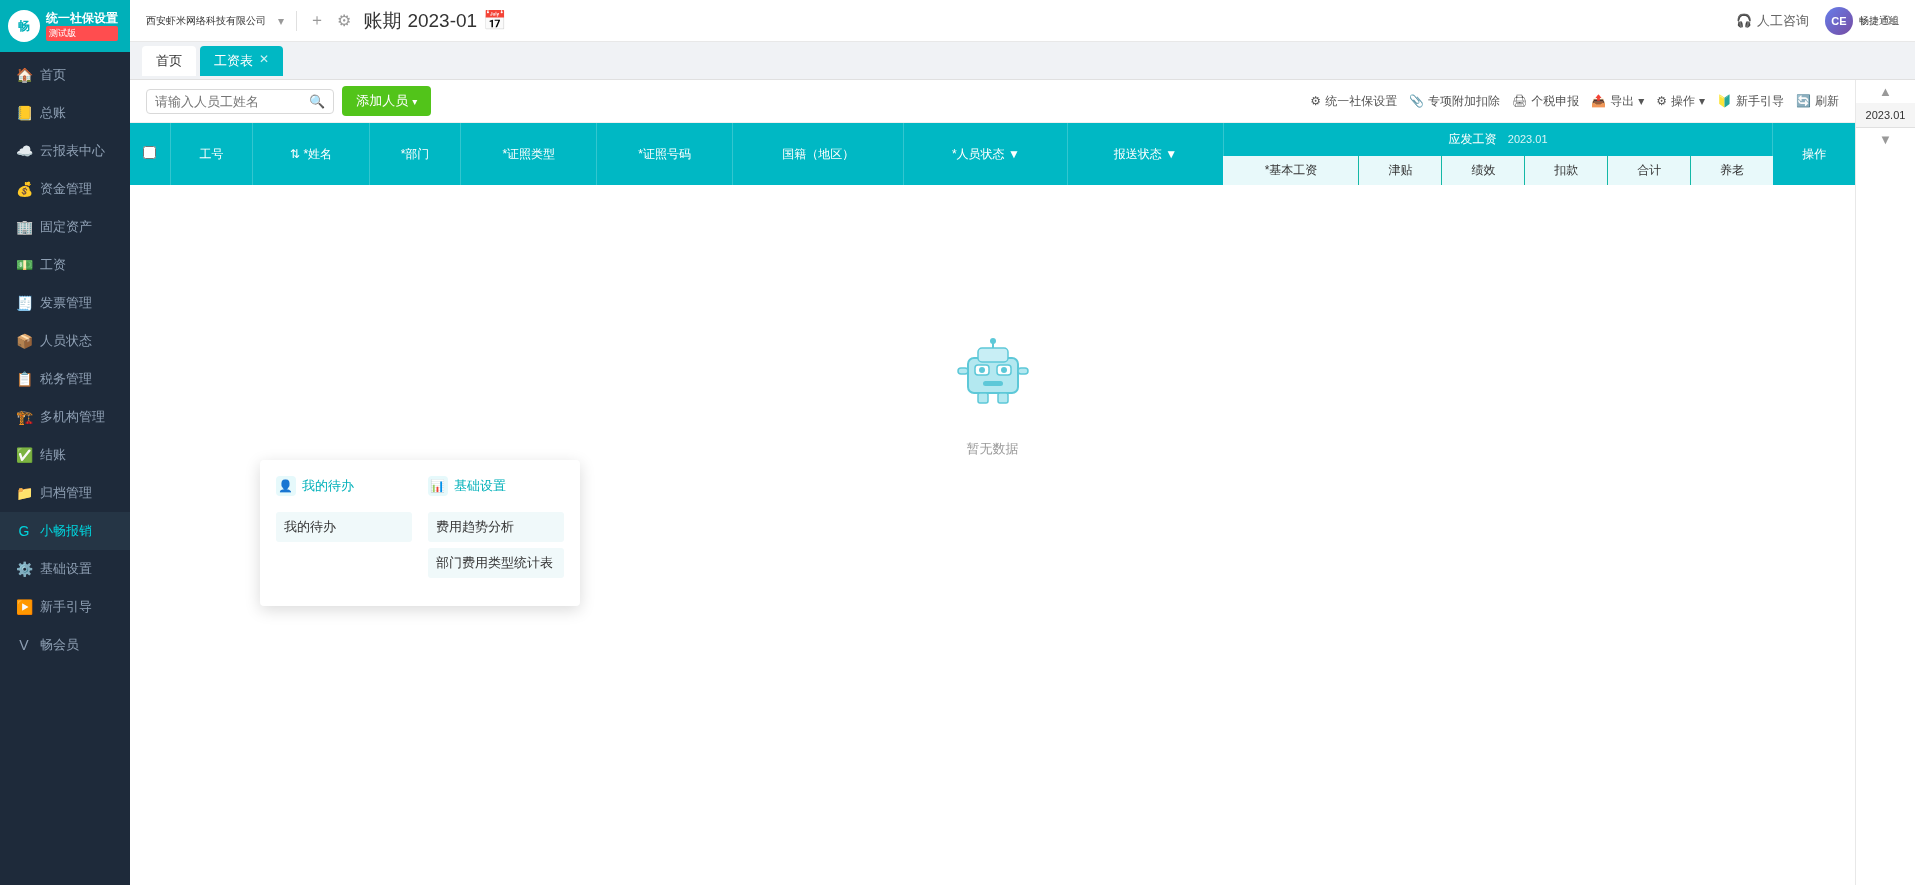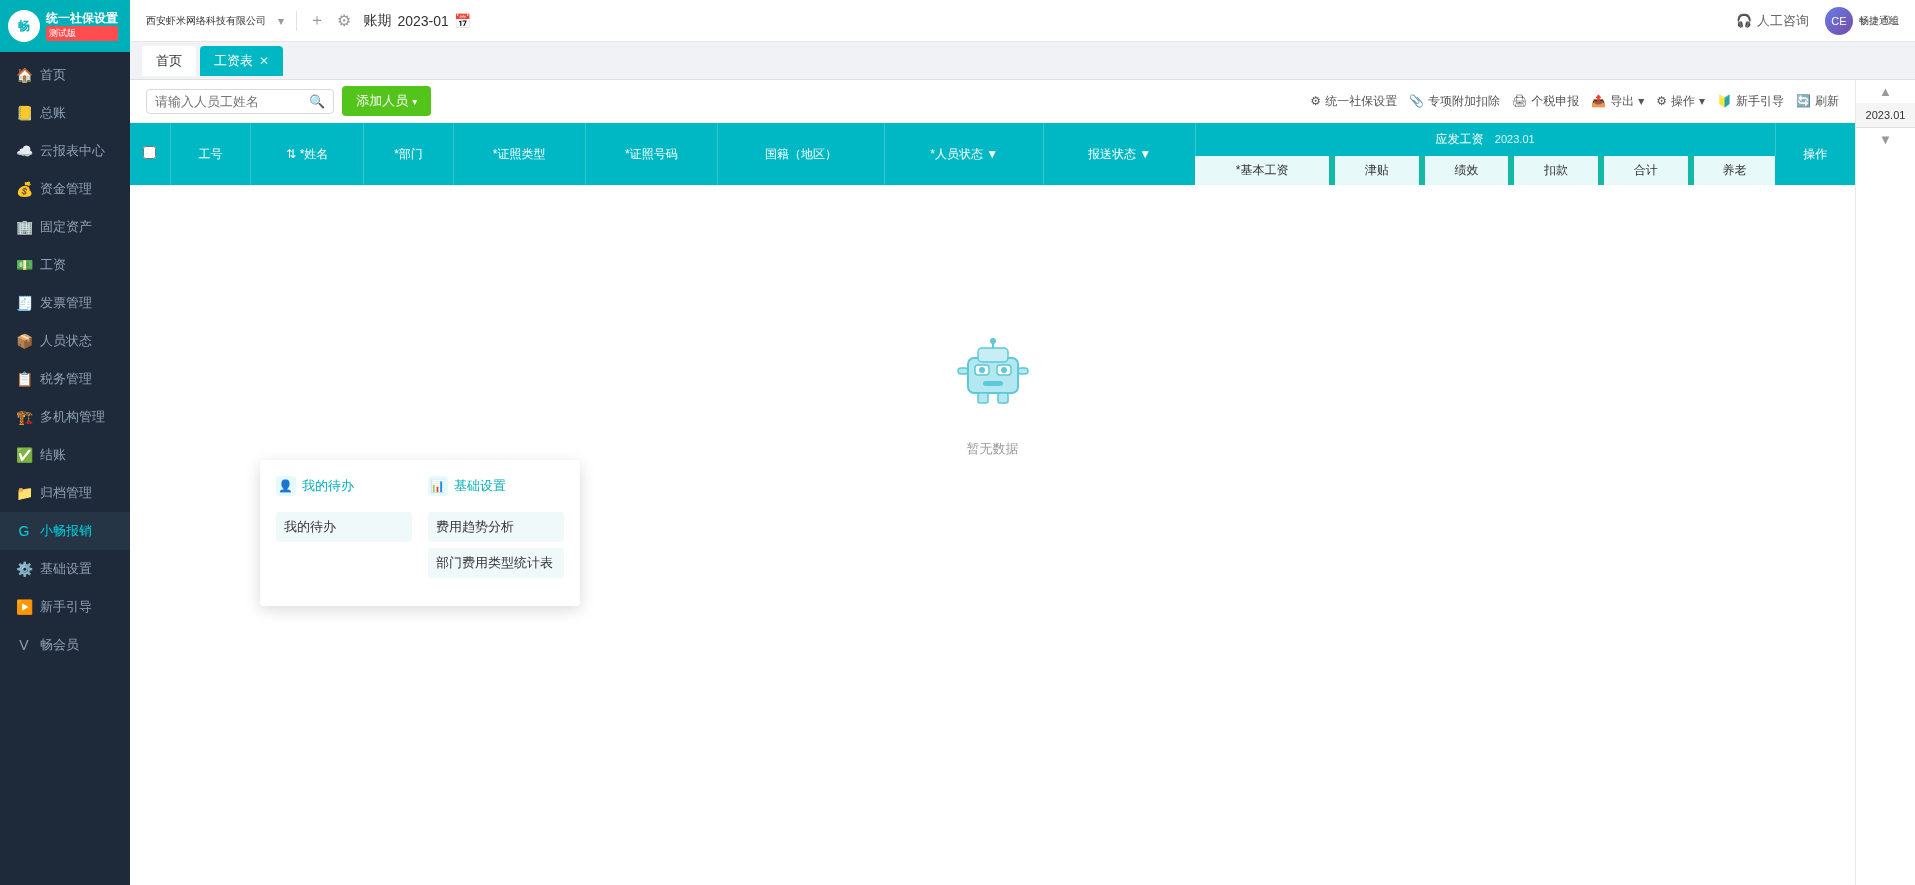--- a/index.html
+++ b/index.html
@@ -19,31 +19,31 @@
     
     .main { flex: 1; display: flex; flex-direction: column; overflow: hidden; }
 
     
     .topbar { background: #fff; height: 42px; display: flex; align-items: center; padding: 0 16px; border-bottom: 1px solid #e8e8e8; gap: 12px; position: relative; }
     .company-name { color: #333; font-size: 10px; font-weight: 500; }
     .company-dropdown { color: #999; font-size: 12px; cursor: pointer; }
     .topbar-divider { width: 1px; height: 20px; background: #e0e0e0; }
     .topbar-add-btn { color: #999; font-size: 16px; cursor: pointer; }
     .topbar-settings { color: #999; font-size: 16px; cursor: pointer; }
-    .topbar-period { display: flex; align-items: center; gap: 6px; color: #333; font-size: 14px; }
+    .topbar-period { display: flex; align-items: center; gap: 6px; color: #333; font-size: 19px; }
     .topbar-right { margin-left: auto; display: flex; align-items: center; gap: 16px; }
     .topbar-help { display: flex; align-items: center; gap: 4px; color: #666; cursor: pointer; font-size: 13px; }
     .topbar-user { display: flex; align-items: center; gap: 6px; cursor: pointer; }
-    .user-avatar { width: 28px; height: 28px; border-radius: 50%; background: linear-gradient(135deg, #667eea, #764ba2); display: flex; align-items: center; justify-content: center; color: #fff; font-size: 11px; }
+    .user-avatar { width: 28px; height: 28px; border-radius: 50%; background: linear-gradient(135deg, #667eea, #764ba2); display: flex; align-items: center; justify-content: center; color: #fff; font-size: 11px; font-weight: bold; }
     .user-name { color: #333; font-size: 10px; }
 
     
     .tabbar { background: #f0f2f5; height: 38px; display: flex; align-items: center; padding: 0 12px; border-bottom: 1px solid #e0e0e0; gap: 4px; }
     .tab { padding: 6px 14px; font-size: 13px; cursor: pointer; border-radius: 4px 4px 0 0; color: #666; }
-    .tab.active { background: #00b8c4; color: #fff; display: flex; align-items: center; gap: 6px; }
+    .tab.active { background: #00b8c4; color: #fff; display: flex; gap: 6px; }
     .tab-close { font-size: 12px; opacity: 0.8; cursor: pointer; }
     .tab-home { background: #fff; color: #333; }
 
     
     .content { flex: 1; display: flex; overflow: hidden; position: relative; }
     .main-panel { flex: 1; display: flex; flex-direction: column; overflow: hidden; background: #fff; }
 
     
     .toolbar { padding: 6px 16px; display: flex; align-items: center; gap: 8px; background: #fff; border-bottom: 1px solid #f0f0f0; }
     .search-input-wrap { display: flex; align-items: center; border: 1px solid #d9d9d9; border-radius: 4px; padding: 4px 8px; gap: 4px; }
@@ -54,21 +54,21 @@
     .toolbar-actions { margin-left: auto; display: flex; align-items: center; gap: 12px; }
     .action-btn { display: flex; align-items: center; gap: 4px; color: #555; font-size: 12px; cursor: pointer; white-space: nowrap; }
 
     
     .table-wrap { flex: 1; overflow: auto; }
     table { width: 100%; border-collapse: collapse; font-size: 12px; }
     thead tr { background: #00b8c4; color: #fff; }
     thead th { padding: 8px 10px; text-align: center; font-weight: 500; border-right: 1px solid rgba(255,255,255,0.2); white-space: nowrap; }
     thead th:last-child { border-right: none; }
     .sub-header { background: #e8f9fa; }
-    .sub-header th { color: #333; padding: 6px 10px; border-right: 6px solid #14b8a6; font-weight: 500; }
+    .sub-header th { color: #333; padding: 6px 10px; border-right: 1px solid #14b8a6; font-weight: 500; }
     .checkbox-col { width: 40px; }
     .table-empty { display: flex; flex-direction: column; align-items: center; justify-content: center; height: 300px; }
     .empty-text { color: #999; font-size: 13px; }
 
     
     .right-panel { width: 60px; background: #fff; border-left: 1px solid #e8e8e8; display: flex; flex-direction: column; overflow: hidden; }
     .year-label { background: #f5f5f5; padding: 6px 4px; text-align: center; font-size: 11px; color: #333; border-bottom: 1px solid #e0e0e0; }
     .month-list { flex: 1; overflow-y: auto; }
     .month-list::-webkit-scrollbar { width: 0; }
     .month-item { padding: 8px 4px; text-align: center; font-size: 12px; color: #555; cursor: pointer; border-bottom: 1px solid #f5f5f5; }

